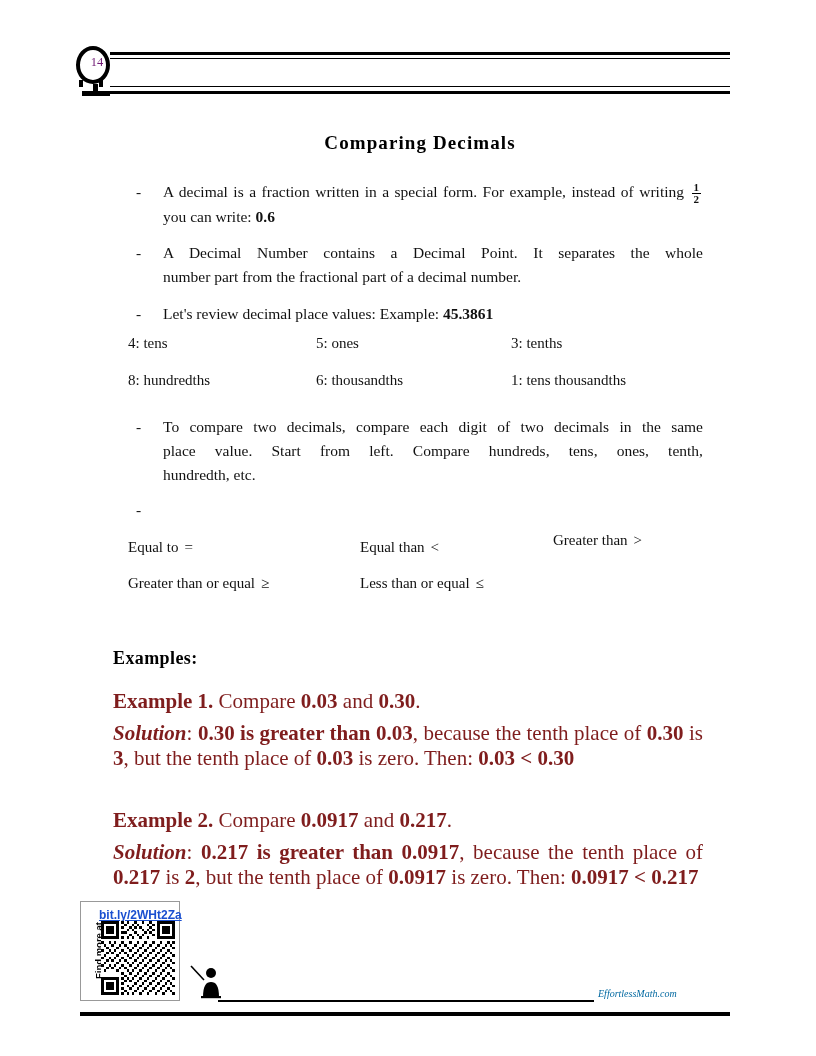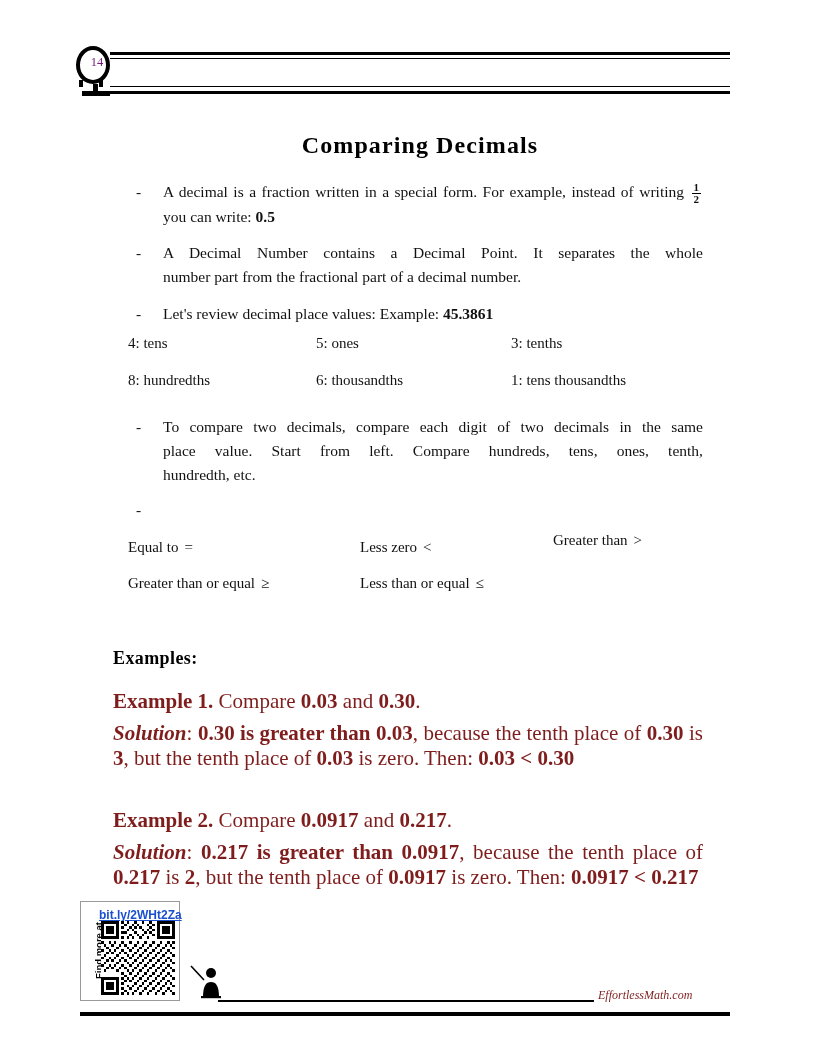--- a/index.html
+++ b/index.html
@@ -116,21 +116,21 @@
     box-sizing: border-box;
   }
 
   
   .page-title {
     position: absolute;
     left: 110px;
     top: 132px;
     width: 620px;
     text-align: center;
-    font-size: 24px;
+    font-size: 19px;
     font-weight: bold;
     letter-spacing: 1.1px;
   }
 
   
   .bullet {
     position: absolute;
     font-size: 15.5px;
     line-height: 24px;
     text-align: justify;
@@ -280,23 +280,23 @@
     left: 218px;
     top: 1000px;
     width: 376px;
     height: 1.5px;
     background: #000;
   }
   .footer-brand {
     position: absolute;
     left: 598px;
     top: 988px;
-    font-size: 12px;
+    font-size: 10px;
     font-style: italic;
-    color: #7f1d1d;
+    color: #0369a1;
     font-family: "Liberation Serif", serif;
   }
   .footer-rule {
     position: absolute;
     left: 80px;
     top: 1012px;
     width: 650px;
     height: 4px;
     background: #000;
   }
@@ -318,21 +318,21 @@
     <div class="globe-stem"></div>
     <div class="globe-base"></div>
     <div class="globe-num">14</div>
   </div>
 </div>
 
 <div class="page-title">Comparing Decimals</div>
 
 <div class="bullet b1">
   <span class="dash">-</span>
-  <span>A decimal is a fraction written in a special form. For example, instead of writing </span><span class="frac"><span class="num">1</span><span class="den">2</span></span><span> you can write: </span><span class="bold">0.5</span>
+  <span>A decimal is a fraction written in a special form. For example, instead of writing </span><span class="frac"><span class="num">1</span><span class="den">2</span></span><span> you can write: </span><span class="bold">0.6</span>
 </div>
 
 <div class="bullet b2">
   <span class="dash">-</span>
   <div class="jt">A Decimal Number contains a Decimal Point. It separates the whole</div>
   <div class="jt-last">number part from the fractional part of a decimal number.</div>
 </div>
 
 <div class="bullet b3">
   <span class="dash">-</span>
@@ -354,21 +354,21 @@
 </div>
 
 <div class="bullet b5">
   <span class="dash">-</span>
 </div>
 
 <div class="sym sym-eq">
   <span>Equal to</span><span class="op">=</span>
 </div>
 <div class="sym sym-lt">
-  <span>Less zero</span><span class="op">&lt;</span>
+  <span>Equal than</span><span class="op">&lt;</span>
 </div>
 <div class="sym sym-gt">
   <span>Greater than</span><span class="op">&gt;</span>
 </div>
 <div class="sym sym-ge">
   <span>Greater than or equal</span><span class="op">≥</span>
 </div>
 <div class="sym sym-le">
   <span>Less than or equal</span><span class="op">≤</span>
 </div>

